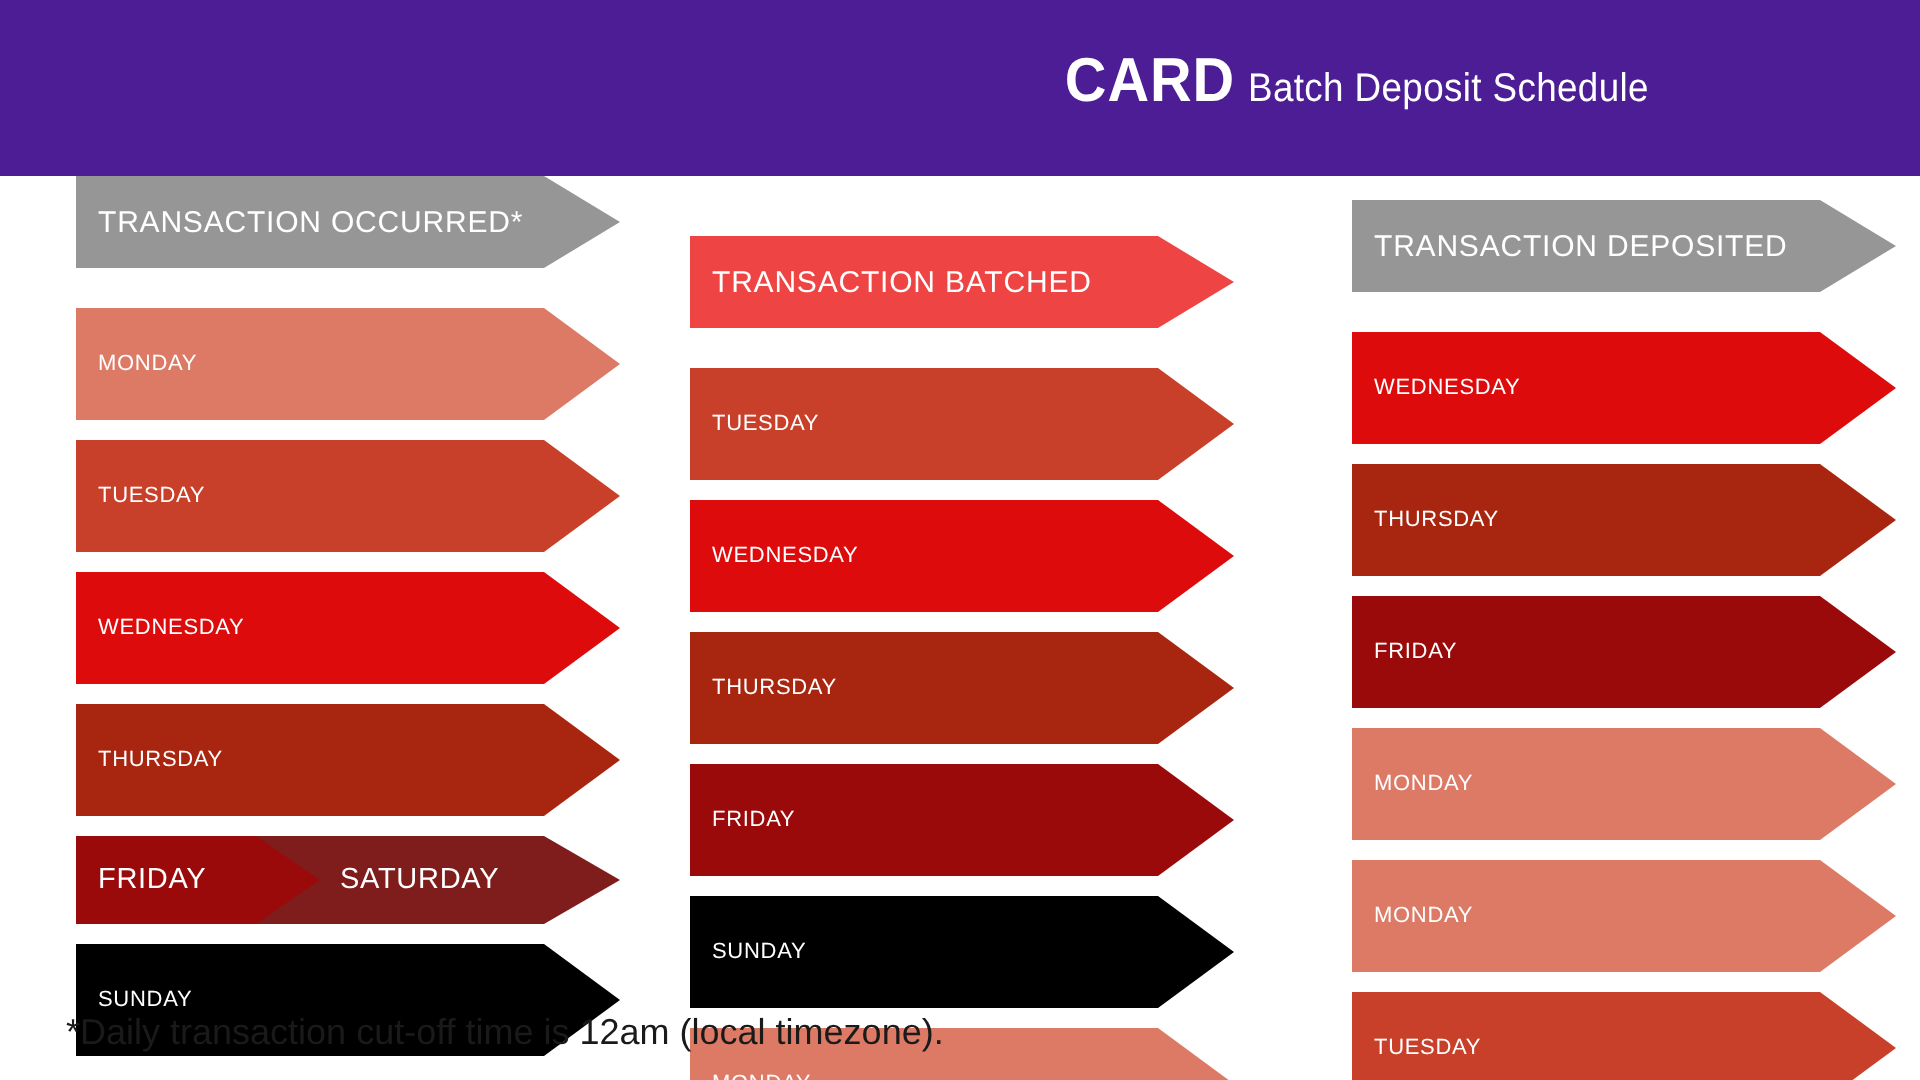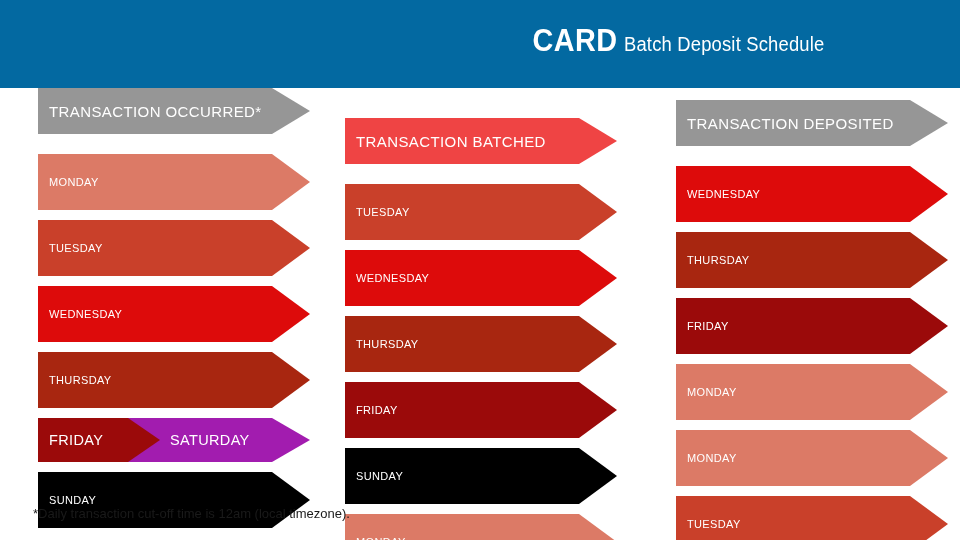--- a/index.html
+++ b/index.html
@@ -15,21 +15,21 @@
     position: relative;
   }
 
   
   .header-band {
     position: absolute;
     left: 0;
     top: 0;
     width: 960px;
     height: 88px;
-    background: #0369a1;
+    background: #4c1d95;
   }
   .header-title {
     position: absolute;
     right: 118px;
     top: 40px;
     transform: translateY(-50%);
     white-space: nowrap;
     color: #ffffff;
     line-height: 1;
   }
@@ -138,21 +138,21 @@
     position: absolute;
     left: 0;
     top: 500px;
     width: 960px;
     height: 40px;
   }
   .note-cutoff {
     position: absolute;
     left: 33px;
     top: 6px;
-    font-size: 13px;
+    font-size: 18px;
     color: #1a1a1a;
     white-space: nowrap;
   }
   .note-holiday {
     position: absolute;
     left: 385px;
     top: 6px;
     font-size: 13px;
     color: #1a1a1a;
     font-style: italic;
@@ -169,21 +169,21 @@
 </div>
 
 <div class="board">
   <div class="column col-1">
       <div class="chev chev-head" style="background: rgb(150, 150, 150); text-align: center;">TRANSACTION OCCURRED*</div>
       <div class="chev head-gap" style="background: rgb(220, 122, 102);">MONDAY</div>
       <div class="chev row-gap" style="background: rgb(201, 64, 42);">TUESDAY</div>
       <div class="chev row-gap" style="background: rgb(221, 11, 11);">WEDNESDAY</div>
       <div class="chev row-gap" style="background: rgb(168, 38, 16);">THURSDAY</div>
       <div class="chev-split">
-        <div class="seg-back" style="background: #a21caf;">SATURDAY</div>
+        <div class="seg-back" style="background: #7f1d1d;">SATURDAY</div>
         <div class="seg-front" style="background: rgb(155, 10, 10);">FRIDAY</div>
       </div>
       <div class="chev row-gap" style="background: rgb(0, 0, 0);">SUNDAY</div>
     </div>
   <div class="column col-2">
       <div class="chev chev-head" style="background: #ef4444; margin-top: 30px;">TRANSACTION BATCHED</div>
       <div class="chev head-gap" style="background: rgb(201, 64, 42);">TUESDAY</div>
       <div class="chev row-gap" style="background: rgb(221, 11, 11);">WEDNESDAY</div>
       <div class="chev row-gap" style="background: rgb(168, 38, 16);">THURSDAY</div>
       <div class="chev row-gap" style="background: rgb(155, 10, 10);">FRIDAY</div>

